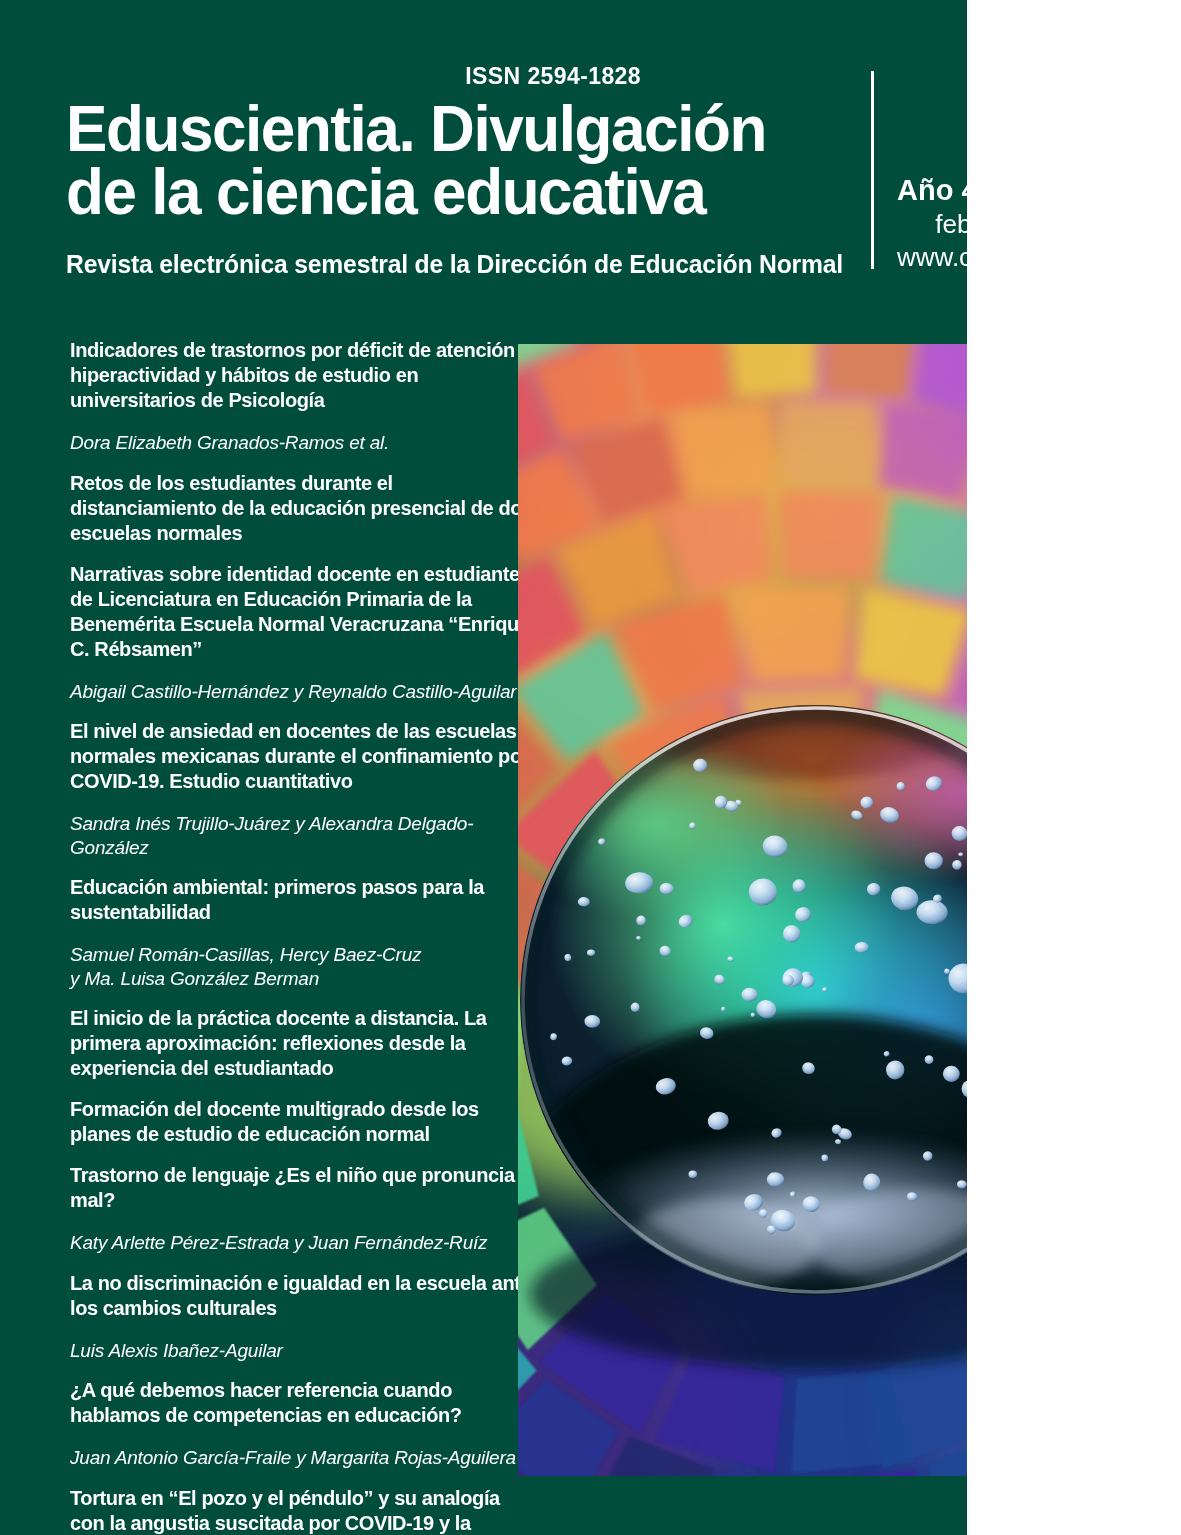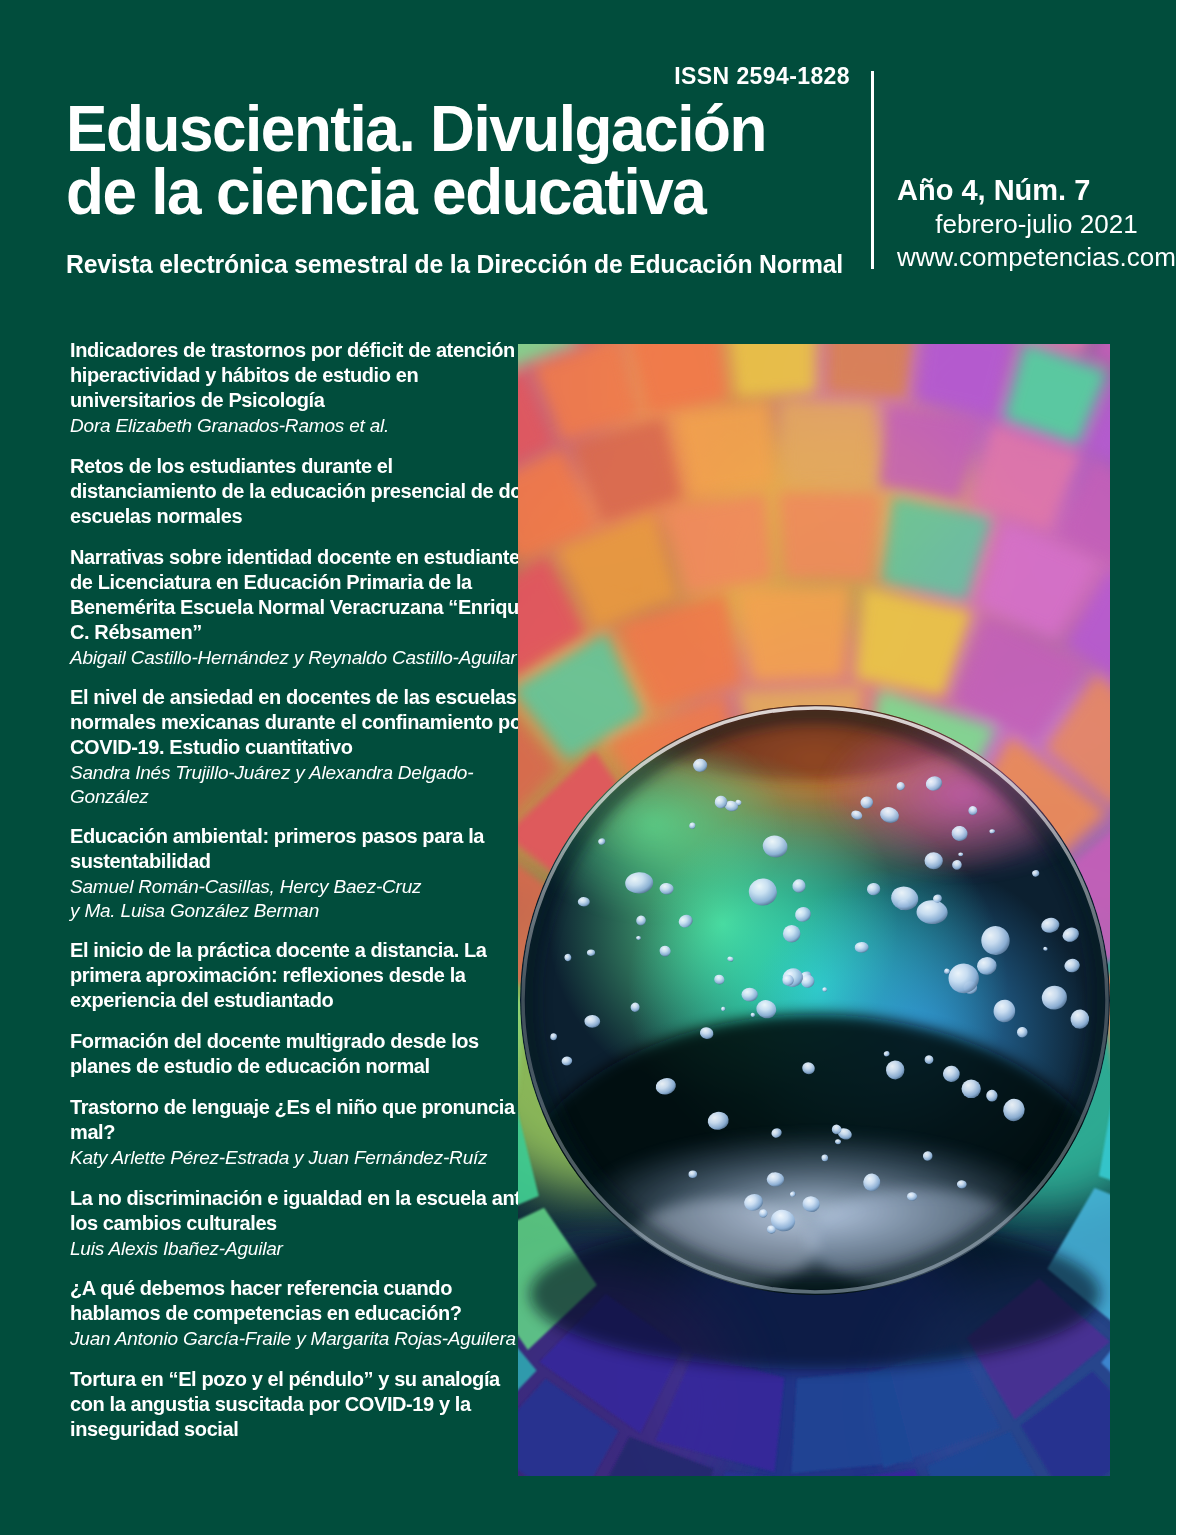--- a/index.html
+++ b/index.html
@@ -1,18 +1,18 @@
 <!DOCTYPE html>
 <html style="--background-green: #014d3c; --text-white: #ffffff;"><head>
 <meta charset="utf-8">
 <style>
   html,body{margin:0;padding:0;}
   body{width:1181px;height:1535px;overflow:hidden;}
   .page{
-    position:relative;width:1176px;height:1535px;overflow:hidden;
+    position:relative;width:967px;height:1535px;overflow:hidden;
     background:var(--background-green,#014d3c);
     font-family:"Liberation Sans",sans-serif;color:#fff;
   }
   .issn{
     position:absolute;top:63px;right:326px;
     font-size:23px;font-weight:bold;letter-spacing:.4px;white-space:nowrap;
   }
   .divider{
     position:absolute;left:871px;top:71px;width:3px;height:198px;background:#fff;
   }
@@ -32,21 +32,21 @@
   .issue-line3{font-size:26px;line-height:33px;}
   .articles{
     position:absolute;left:70px;top:338px;width:468px;
   }
   .article{margin-bottom:16px;}
   .article .title{
     font-weight:bold;font-size:20px;line-height:25px;letter-spacing:-.4px;
   }
   .article .authors{
     font-style:italic;font-size:19px;line-height:23.5px;letter-spacing:-.2px;
-    margin-top:1px;white-space:pre-line;
+    margin-top:18px;white-space:pre-line;
   }
   .cover-photo{
     position:absolute;left:518px;top:344px;width:592px;height:1132px;overflow:hidden;
   }
   .cover-photo svg{display:block;}
 </style>
 </head>
 <body>
 
 <div class="page">

